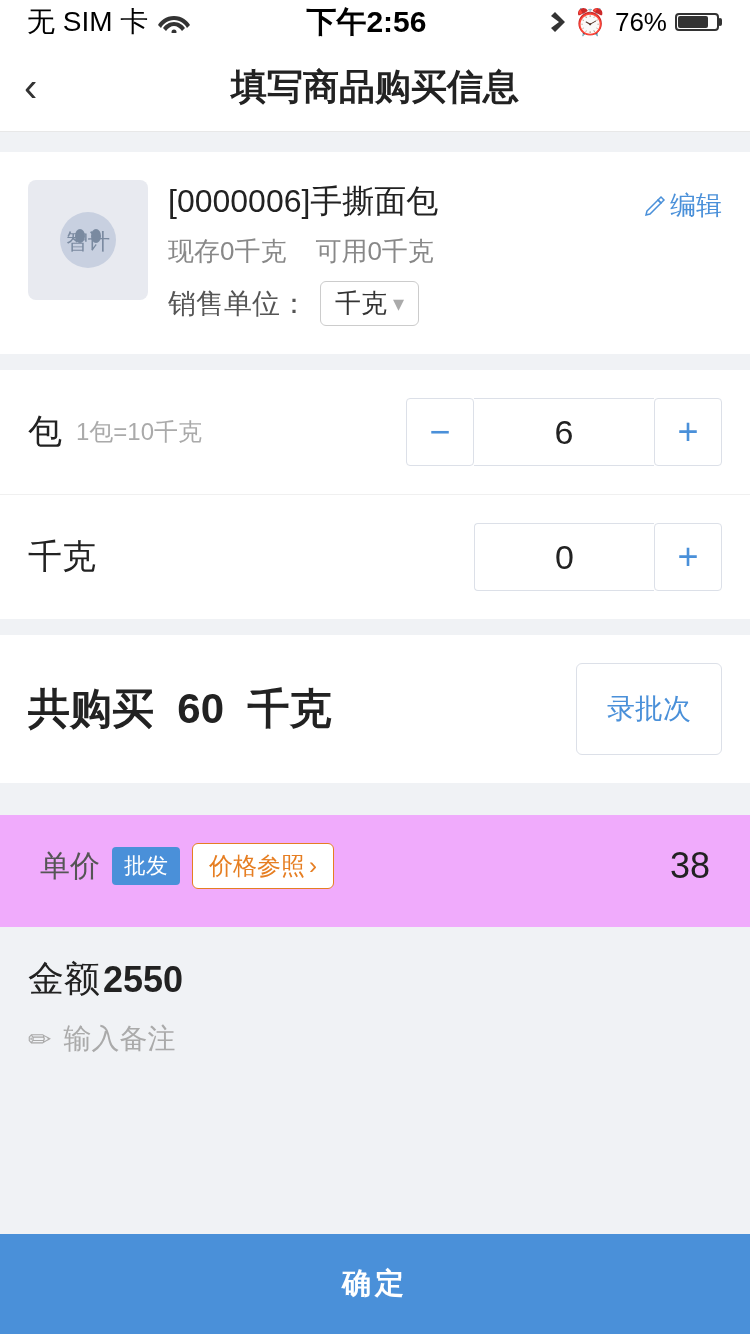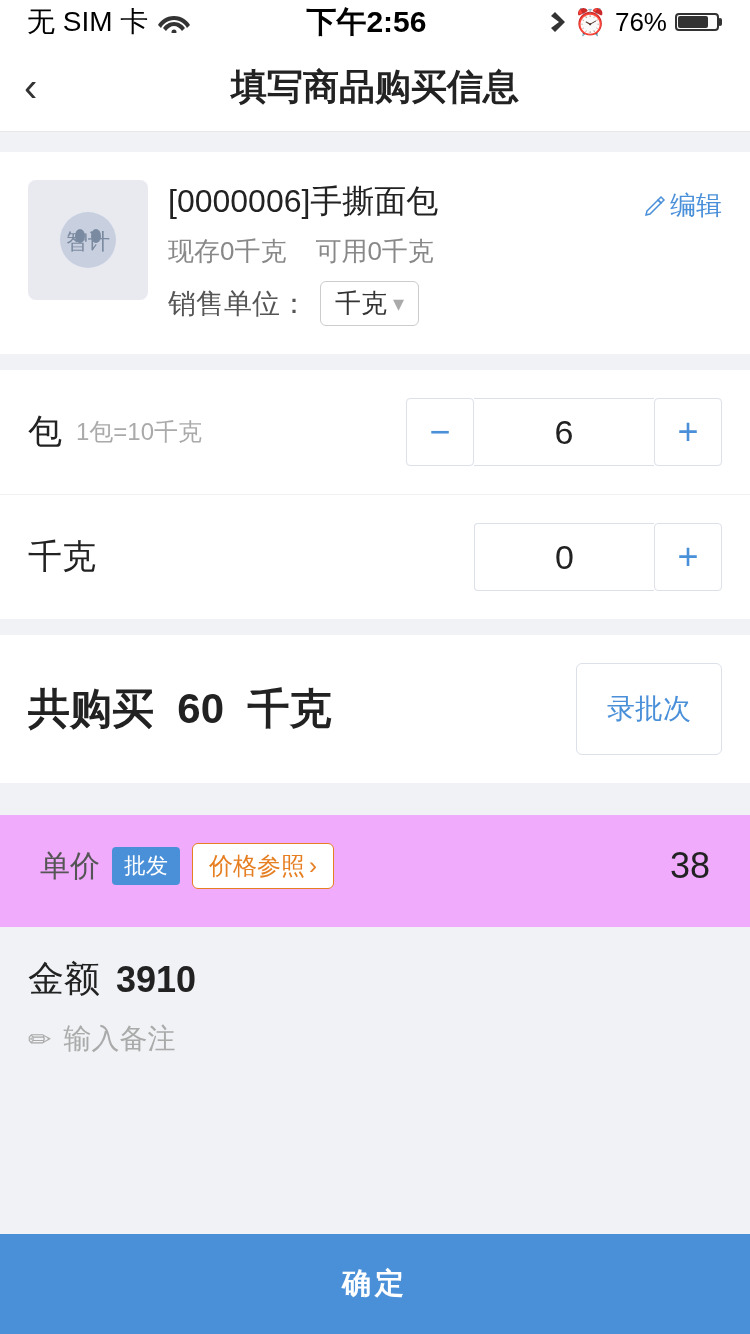--- a/index.html
+++ b/index.html
@@ -228,21 +228,21 @@
       gap: 4px;
     }
     .price-value {
       font-size: 36px;
       color: #222;
       font-weight: 500;
     }
     .amount-row {
       display: flex;
       align-items: center;
-      gap: 16px;
+      gap: 3px;
       font-size: 36px;
       color: #222;
       font-weight: 500;
       margin-bottom: 16px;
     }
     .amount-value { font-weight: 700; }
     .note-row {
       display: flex;
       align-items: center;
       gap: 12px;
@@ -390,21 +390,21 @@
           <span>›</span>
         </div>
       </div>
       <div class="price-value">38</div>
     </div>
   </div>
 
   <div style="background:#f0f2f5; padding: 28px 28px 20px;">
     <div class="amount-row">
       <span>金额</span>
-      <span class="amount-value">3910</span>
+      <span class="amount-value">2550</span>
     </div>
     <div class="note-row">
       <span style="font-size:28px; color:#aaa;">✏</span>
       <span style="color:#aaa; font-size:28px;">输入备注</span>
     </div>
   </div>
 
   <div style="height:500px; background:#f0f2f5;"></div>
 </div>
 

